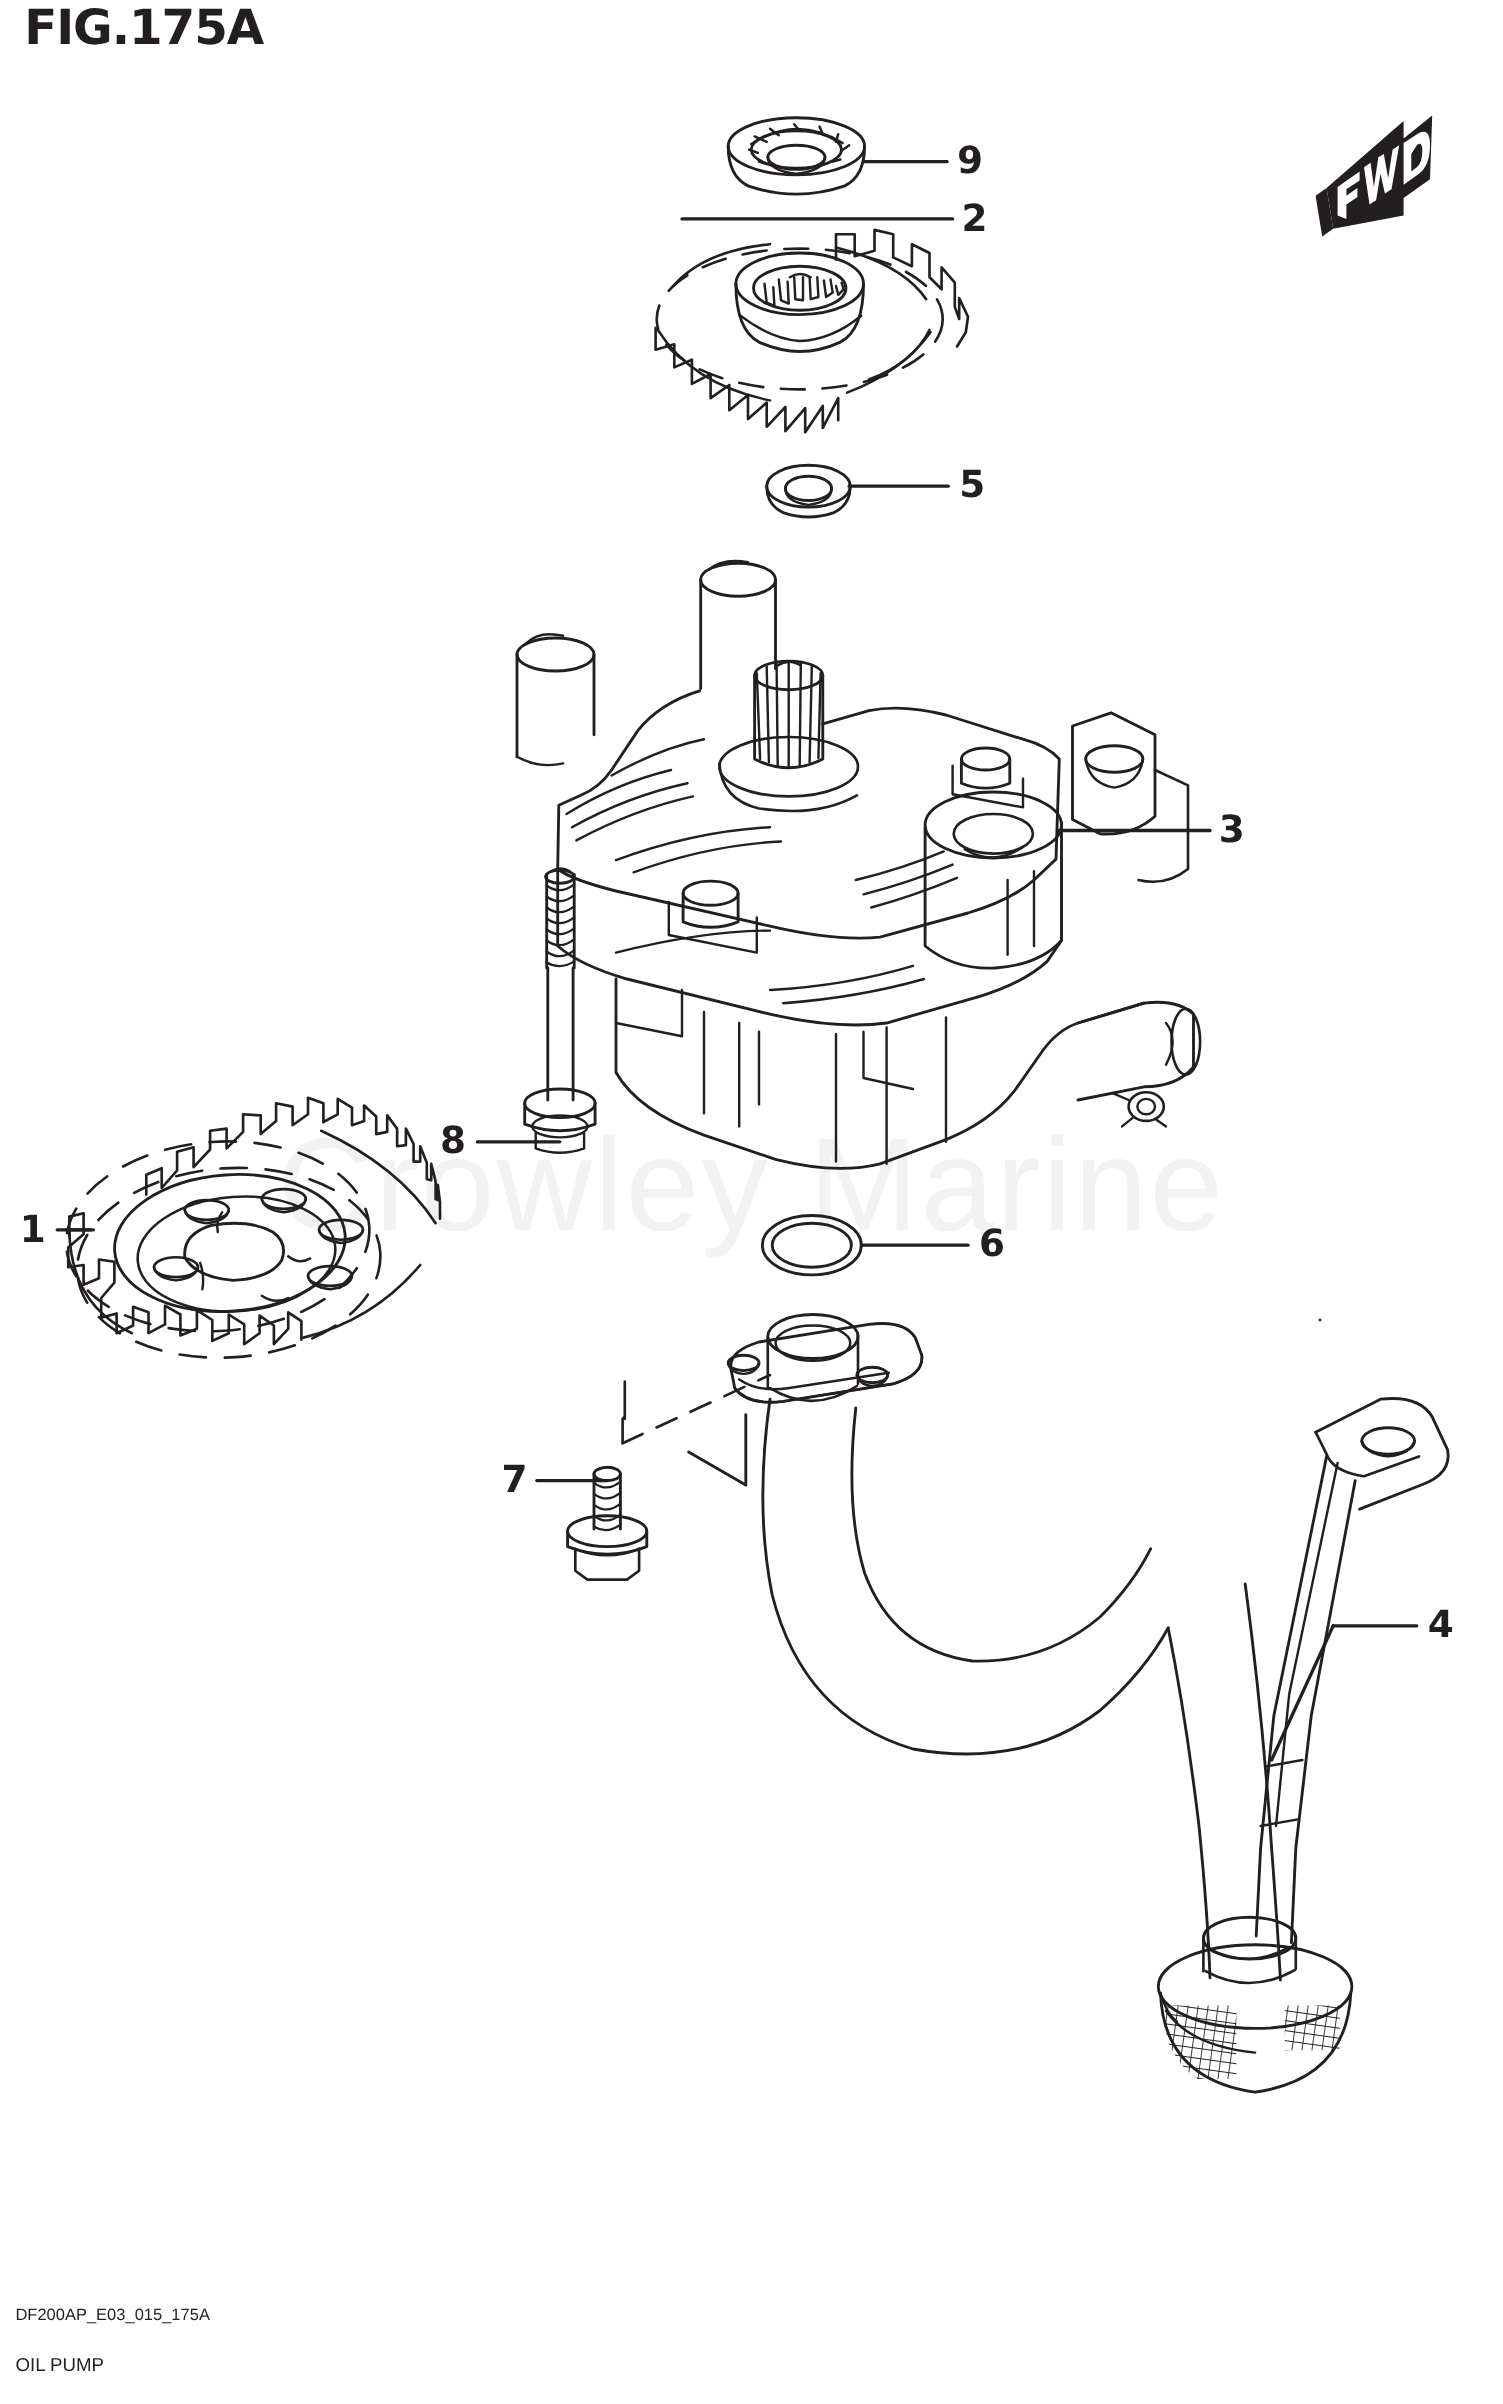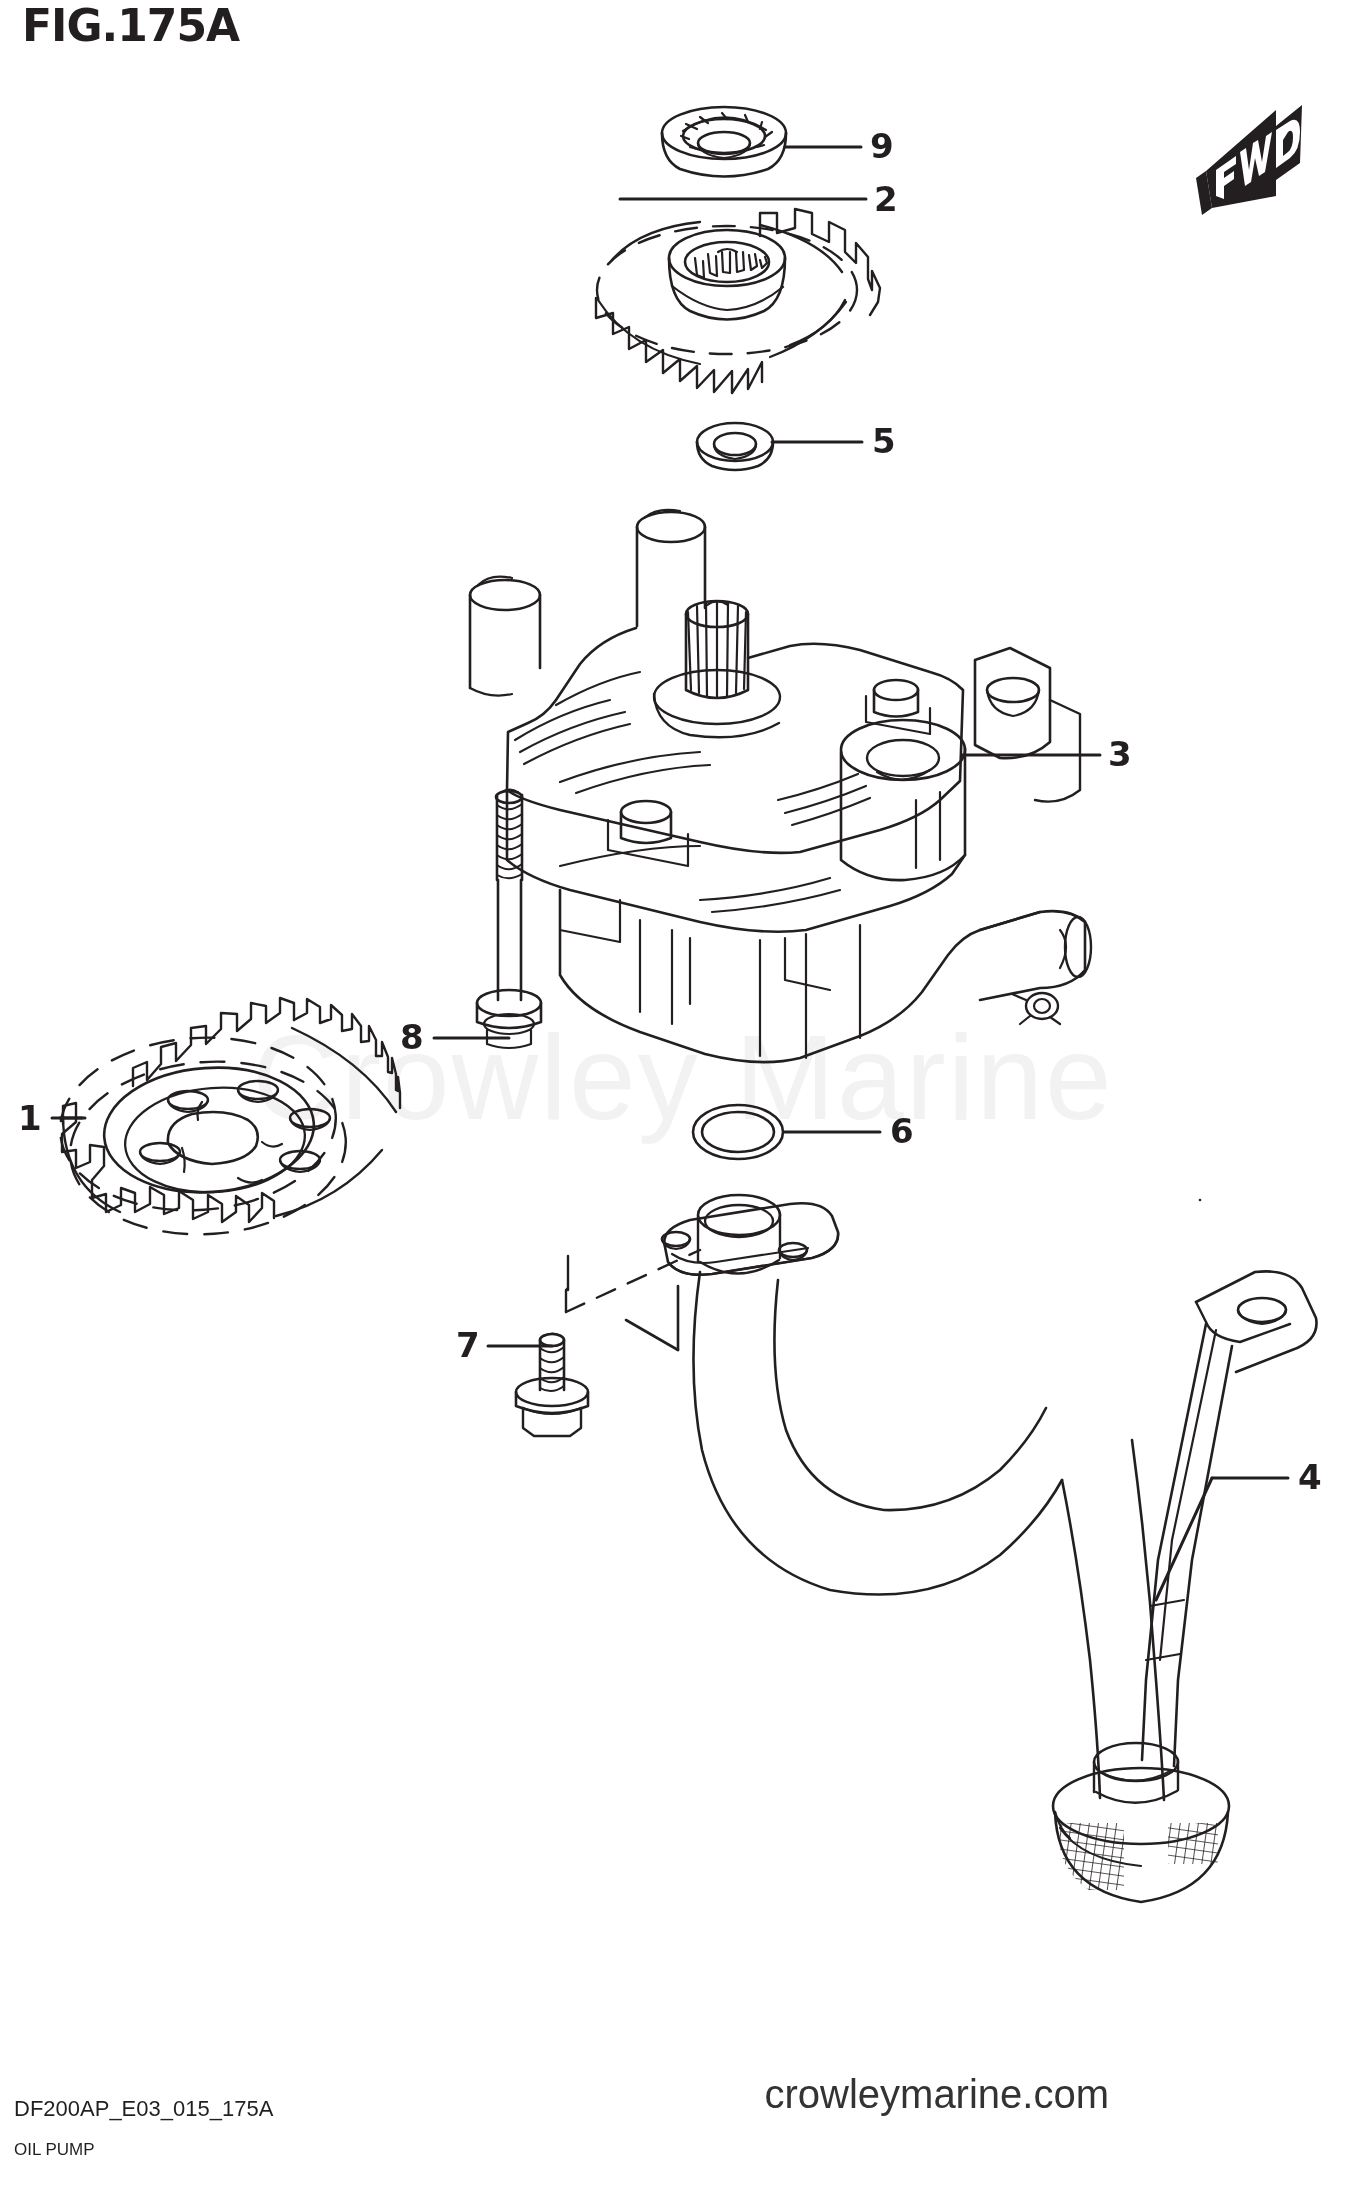--- a/index.html
+++ b/index.html
@@ -66,21 +66,21 @@
     font-family: "Liberation Sans", sans-serif;
     font-size: 40px;
     color: #333333;
     white-space: nowrap;
   }
   #caption-code {
     position: absolute;
     left: 14px;
     top: 2096px;
     font-family: "Liberation Sans", sans-serif;
-    font-size: 22px;
+    font-size: 15px;
     color: #231f20;
     white-space: nowrap;
   }
   #caption-name {
     position: absolute;
     left: 14px;
     top: 2140px;
     font-family: "Liberation Sans", sans-serif;
     font-size: 17px;
     color: #231f20;
@@ -516,17 +516,16 @@
   <div class="callout" style="left:18px; top:1101px;">1</div>
   <div class="callout" style="left:874px; top:182px;">2</div>
   <div class="callout" style="left:1108px; top:737px;">3</div>
   <div class="callout" style="left:1298px; top:1460px;">4</div>
   <div class="callout" style="left:872px; top:424px;">5</div>
   <div class="callout" style="left:890px; top:1114px;">6</div>
   <div class="callout" style="left:456px; top:1328px;">7</div>
   <div class="callout" style="left:400px; top:1020px;">8</div>
   <div class="callout" style="left:870px; top:129px;">9</div>
 
-  <div id="footer-url">crowleymarine.com</div>
   <div id="caption-code">DF200AP_E03_015_175A</div>
   <div id="caption-name">OIL PUMP</div>
 
 </div>
 
 </body></html>

